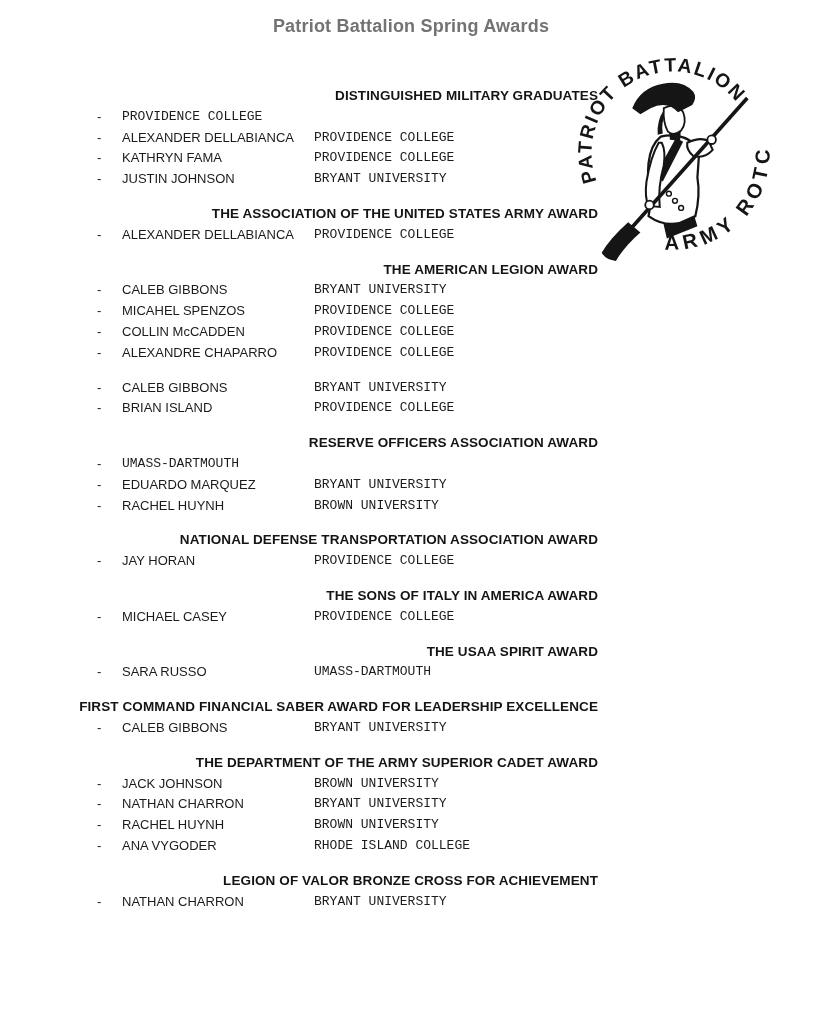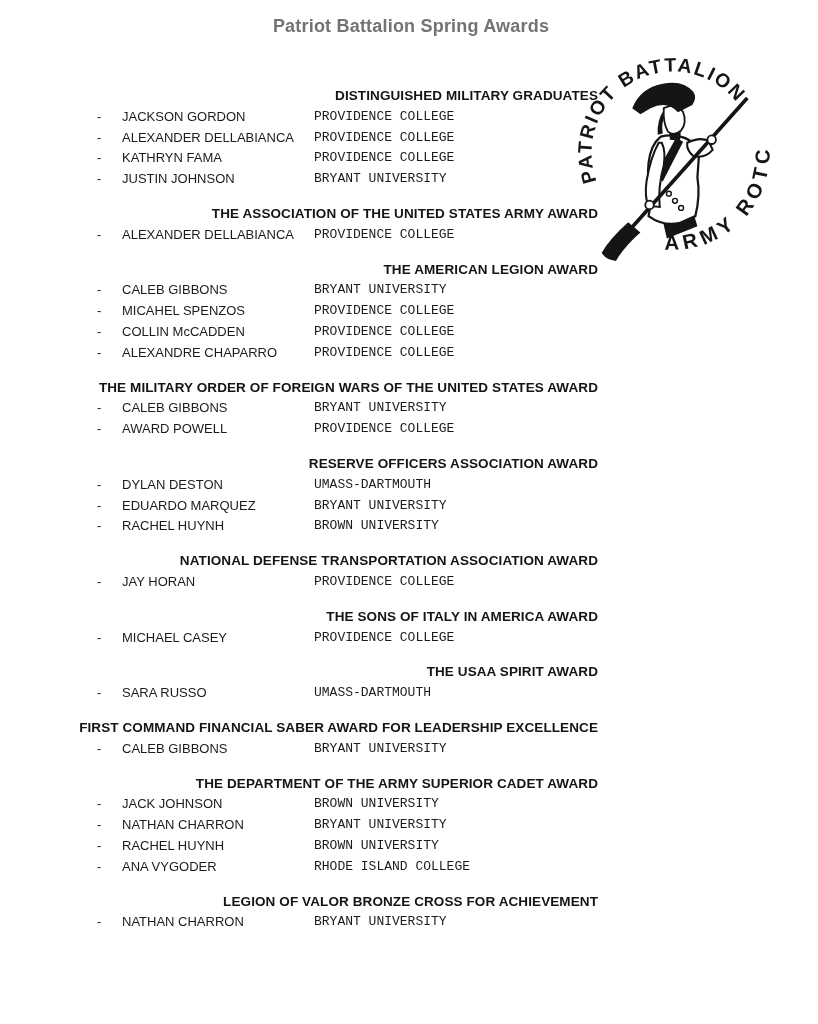--- a/index.html
+++ b/index.html
@@ -78,21 +78,20 @@
       <circle cx="85" cy="159" r="4.2" fill="#ffffff" stroke="#151515" stroke-width="1.8"></circle>
     </g>
   </svg>
 
   <div class="content">
   <section class="award-section">
     <h2 class="award-title">DISTINGUISHED MILITARY GRADUATES</h2>
     <ul class="recipients">
   <li class="recipient-row">
     <span class="dash">-</span>
-    <span class="name">JACKSON GORDON</span>
     <span class="school">PROVIDENCE COLLEGE</span>
   </li>
 
   <li class="recipient-row">
     <span class="dash">-</span>
     <span class="name">ALEXANDER DELLABIANCA</span>
     <span class="school">PROVIDENCE COLLEGE</span>
   </li>
 
   <li class="recipient-row">
@@ -143,42 +142,40 @@
 
   <li class="recipient-row">
     <span class="dash">-</span>
     <span class="name">ALEXANDRE CHAPARRO</span>
     <span class="school">PROVIDENCE COLLEGE</span>
   </li>
 </ul>
   </section>
 
   <section class="award-section">
-    <h2 class="award-title">THE MILITARY ORDER OF FOREIGN WARS OF THE UNITED STATES AWARD</h2>
     <ul class="recipients">
   <li class="recipient-row">
     <span class="dash">-</span>
     <span class="name">CALEB GIBBONS</span>
     <span class="school">BRYANT UNIVERSITY</span>
   </li>
 
   <li class="recipient-row">
     <span class="dash">-</span>
-    <span class="name">AWARD POWELL</span>
+    <span class="name">BRIAN ISLAND</span>
     <span class="school">PROVIDENCE COLLEGE</span>
   </li>
 </ul>
   </section>
 
   <section class="award-section">
     <h2 class="award-title">RESERVE OFFICERS ASSOCIATION AWARD</h2>
     <ul class="recipients">
   <li class="recipient-row">
     <span class="dash">-</span>
-    <span class="name">DYLAN DESTON</span>
     <span class="school">UMASS-DARTMOUTH</span>
   </li>
 
   <li class="recipient-row">
     <span class="dash">-</span>
     <span class="name">EDUARDO MARQUEZ</span>
     <span class="school">BRYANT UNIVERSITY</span>
   </li>
 
   <li class="recipient-row">

